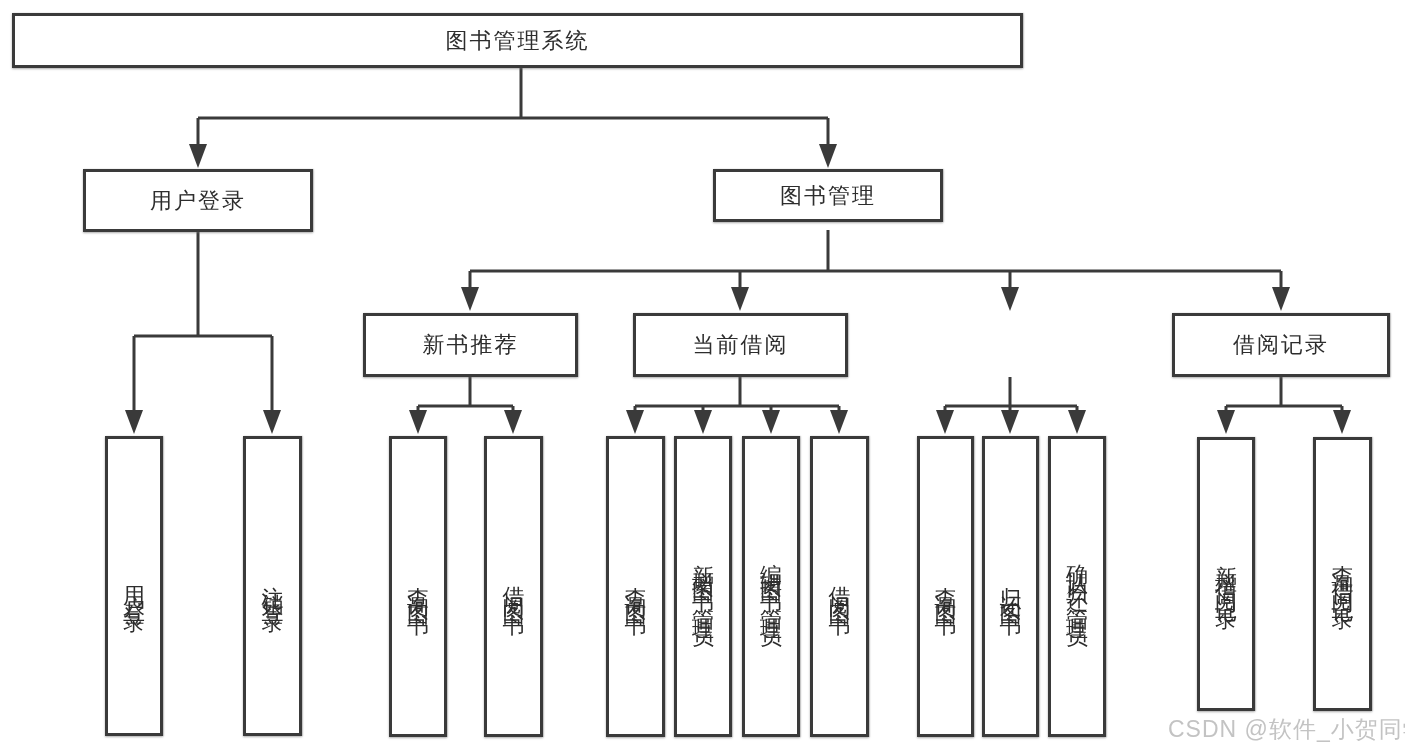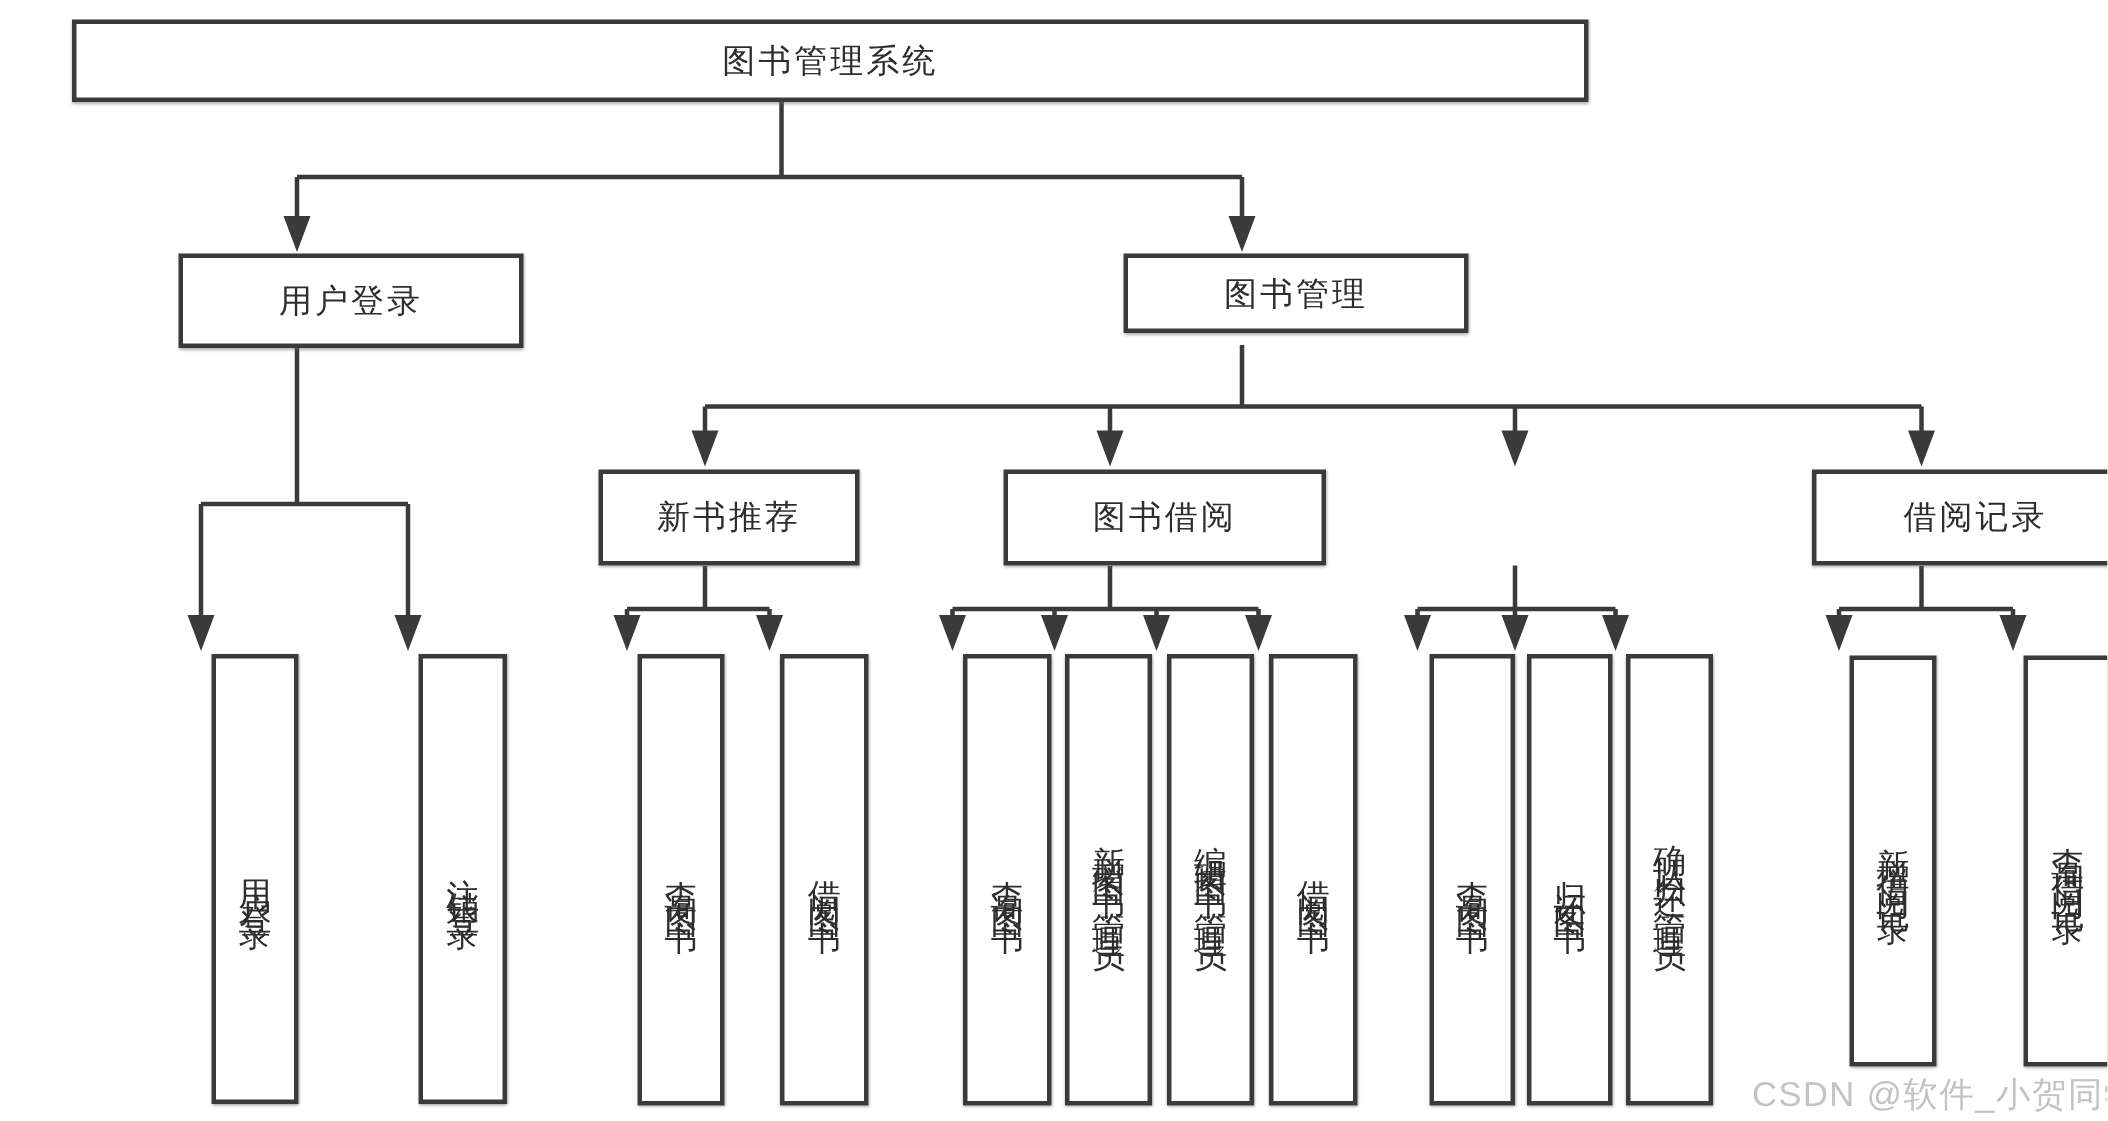--- a/index.html
+++ b/index.html
@@ -26,21 +26,20 @@
     position: absolute;
     box-sizing: border-box;
     background: #ffffff;
     border: 3px solid #3a3a3a;
     box-shadow: 0 1px 2px rgba(110,110,110,0.55), 1px 0 1px rgba(150,150,150,0.35);
     display: flex;
     align-items: center;
     justify-content: center;
     color: #2d2d2d;
     z-index: 1;
-    margin-left: 36px;
   }
   .h-node {
     font-size: 22px;
     letter-spacing: 2px;
     white-space: nowrap;
   }
   .v-node .vtext {
     writing-mode: vertical-rl;
     text-orientation: mixed;
     font-size: 22px;
@@ -110,22 +109,22 @@
     <polygon class="arrow" points="1068,410 1086,410 1077,434"></polygon>
     <polygon class="arrow" points="1217,410 1235,410 1226,434"></polygon>
     <polygon class="arrow" points="1333,410 1351,410 1342,434"></polygon>
   </svg>
 
   <div class="node h-node" style="left:12px; top:13px; width:1011px; height:55px;">图书管理系统</div>
 
   <div class="node h-node" style="left:83px; top:169px; width:230px; height:63px;">用户登录</div>
   <div class="node h-node" style="left:713px; top:169px; width:230px; height:53px;">图书管理</div>
 
-  <div class="node h-node" style="left:363px; top:313px; width:174px; height:64px;">新书推荐</div>
-  <div class="node h-node" style="left:633px; top:313px; width:215px; height:64px;">图书借阅</div>
+  <div class="node h-node" style="left:363px; top:313px; width:215px; height:64px;">新书推荐</div>
+  <div class="node h-node" style="left:633px; top:313px; width:215px; height:64px;">当前借阅</div>
   <div class="node h-node" style="left:1172px; top:313px; width:218px; height:64px;">借阅记录</div>
 
   <div class="node v-node" style="left:105px; top:436px; width:58px; height:300px;">
     <span class="vtext">用户登录</span>
   </div>
   <div class="node v-node" style="left:243px; top:436px; width:59px; height:300px;">
     <span class="vtext">注销登录</span>
   </div>
 
   <div class="node v-node" style="left:389px; top:436px; width:58px; height:301px;">

